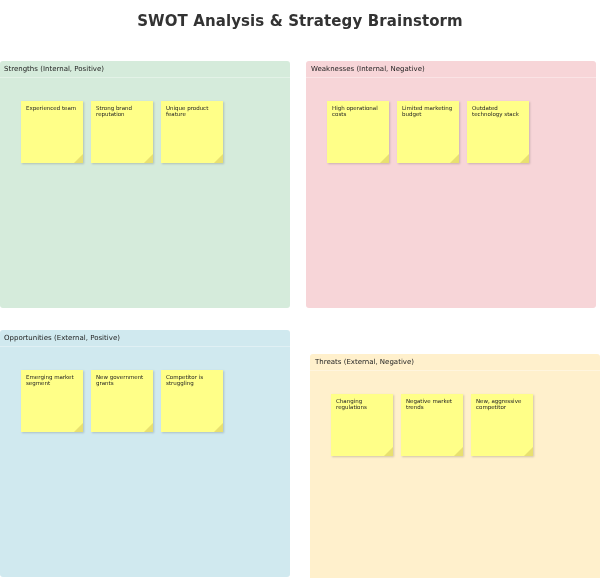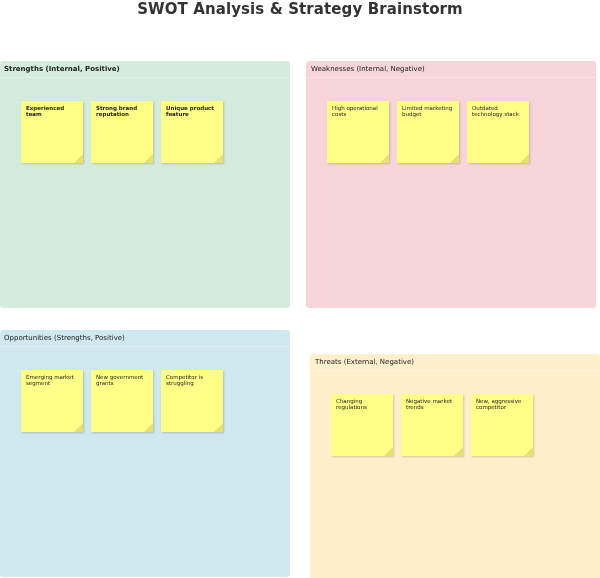--- a/index.html
+++ b/index.html
@@ -1,23 +1,23 @@
 <!DOCTYPE html>
 <html><head>
 <meta charset="utf-8">
 <style>
   html, body { margin: 0; padding: 0; background: #ffffff; }
   body { width: 600px; height: 578px; position: relative; overflow: hidden;
          font-family: "DejaVu Sans", sans-serif; color: #222; }
-  .title { position: absolute; top: 0; left: 0; width: 600px; text-align: center;
+  .title { position: absolute; top: 12px; left: 0; width: 600px; text-align: center;
            font-size: 15px; font-weight: bold; color: #333; letter-spacing: 0.1px; }
   .quad { position: absolute; width: 290px; height: 247px; border-radius: 3px; box-sizing: border-box; }
   .quad .qhead { height: 16px; line-height: 16px; padding-left: 4px; font-size: 7px; color: #222;
                  border-bottom: 1px solid rgba(255,255,255,0.35); }
-  .q-s { left: 0; top: 61px; background: #d5ebdb; font-weight: bold; }
+  .q-s { left: 0; top: 61px; background: #d5ebdb; }
   .q-w { left: 306px; top: 61px; background: #f7d5d8; }
   .q-o { left: 0; top: 330px; background: #d0e9ef; }
   .q-t { left: 310px; top: 330px; background: #fff0cc; margin-top: 24px; }
   .q-w .qhead, .q-t .qhead { padding-left: 5px; }
   .notes { position: absolute; top: 40px; left: 21px; display: flex; gap: 8px; }
   .q-w .notes, .q-t .notes { left: 21px; }
   .note { position: relative; width: 62px; height: 62px; background: #ffff88;
           box-shadow: 1px 1px 2px rgba(0,0,0,0.18); box-sizing: border-box;
           padding: 4px 5px; font-size: 5.5px; line-height: 6px; color: #222; }
   .note .fold { position: absolute; right: 0; bottom: 0; width: 0; height: 0;
@@ -42,21 +42,21 @@
 <div class="quad q-w">
   <div class="qhead">Weaknesses (Internal, Negative)</div>
   <div class="notes">
     <div class="note"><span>High operational costs</span><div class="fold"></div></div>
     <div class="note"><span>Limited marketing budget</span><div class="fold"></div></div>
     <div class="note"><span>Outdated technology stack</span><div class="fold"></div></div>
   </div>
 </div>
 
 <div class="quad q-o">
-  <div class="qhead">Opportunities (Strengths, Positive)</div>
+  <div class="qhead">Opportunities (External, Positive)</div>
   <div class="notes">
     <div class="note"><span>Emerging market segment</span><div class="fold"></div></div>
     <div class="note"><span>New government grants</span><div class="fold"></div></div>
     <div class="note"><span>Competitor is struggling</span><div class="fold"></div></div>
   </div>
 </div>
 
 <div class="quad q-t">
   <div class="qhead">Threats (External, Negative)</div>
   <div class="notes">

